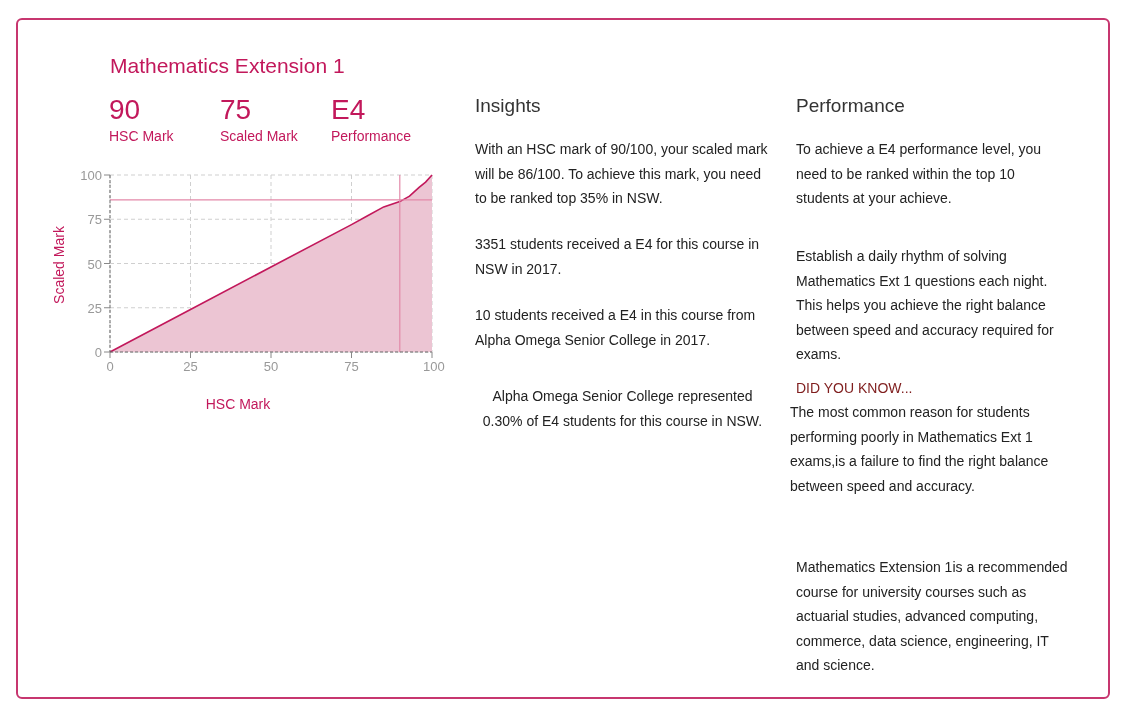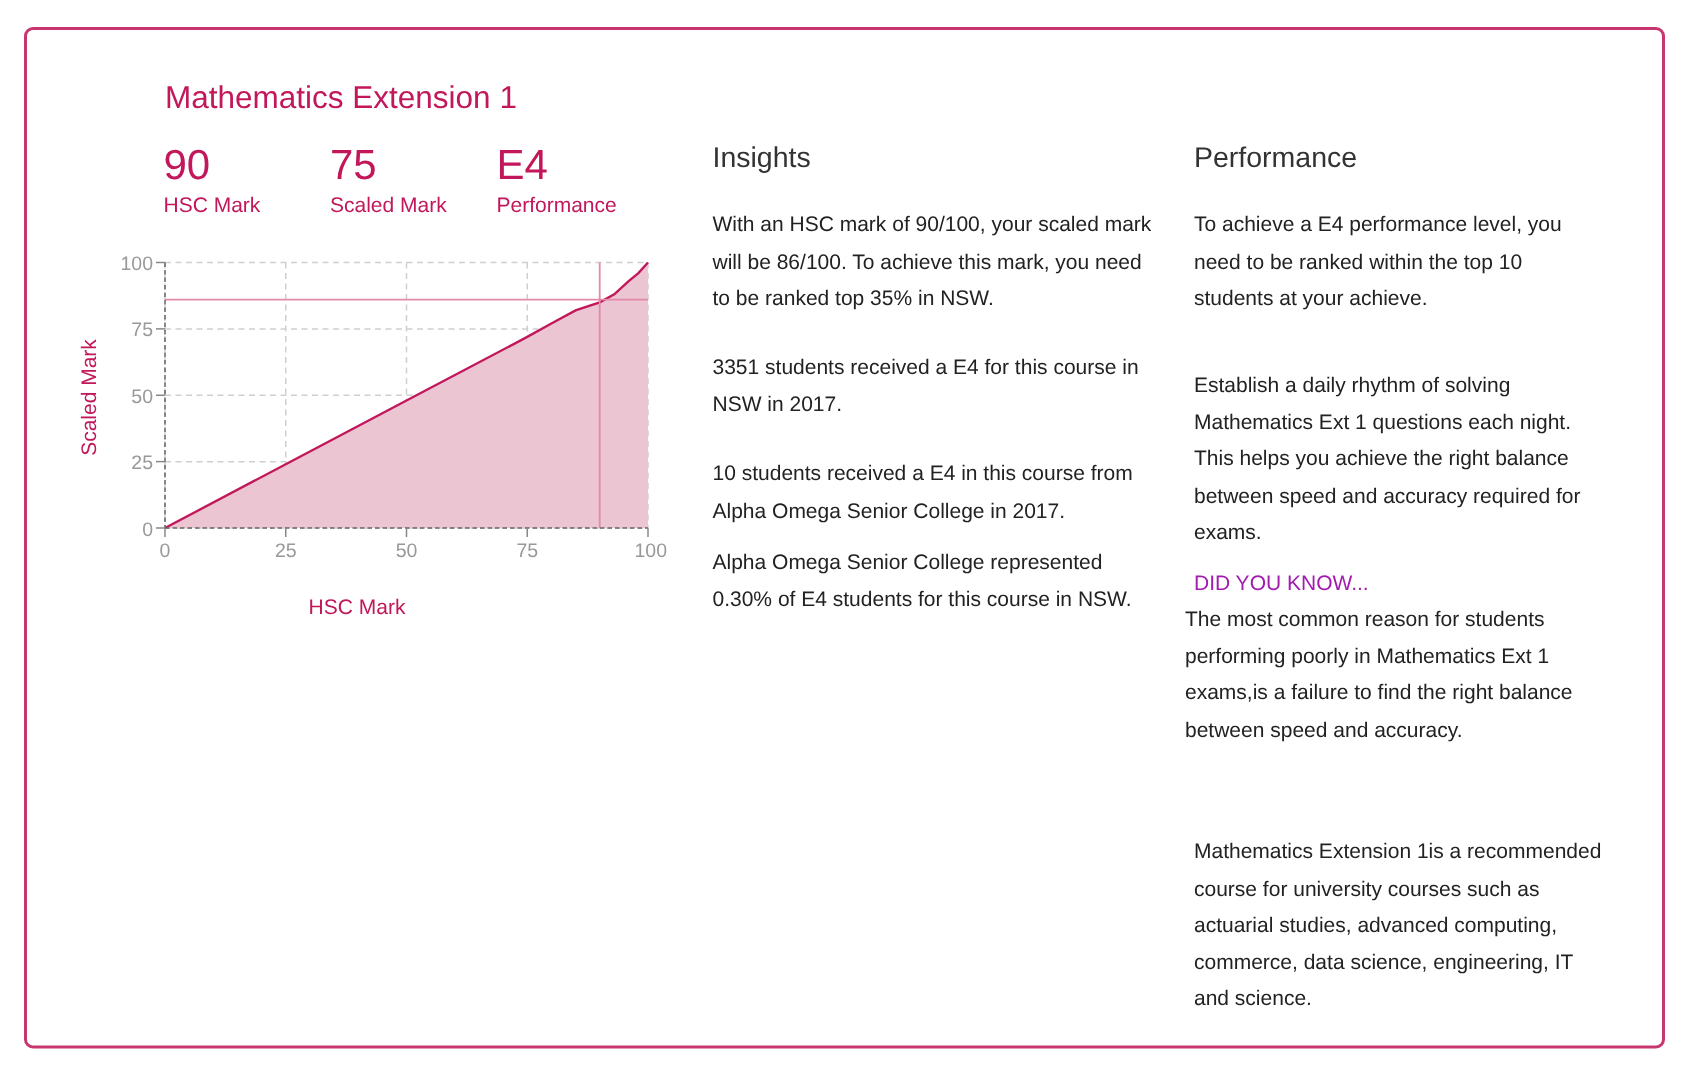--- a/index.html
+++ b/index.html
@@ -6,21 +6,21 @@
   body { width:1130px; height:714px; position:relative; font-family:"Liberation Sans", sans-serif; color:#222; }
   .card { position:absolute; left:16px; top:18px; width:1094px; height:681px; border:2px solid #c7366f; border-radius:6px; box-sizing:border-box; }
   .title { position:absolute; left:110px; top:54px; font-size:21px; color:#c2185b; font-weight:400; }
   .stat { position:absolute; top:94px; color:#c2185b; }
   .stat .val { font-size:28px; line-height:32px; display:block; }
   .stat .lbl { font-size:14px; display:block; margin-top:2px; color:#c2185b; }
   .chart { position:absolute; left:40px; top:160px; width:410px; height:260px; }
   .col-h { position:absolute; font-size:19px; color:#333; font-weight:400; }
   .para { position:absolute; font-size:14px; line-height:24.5px; color:#222; margin:0; }
   .para b { font-weight:400; }
-  .dyk { color:#a21caf; }
+  .dyk { color:#7f1d1d; }
 </style>
 </head>
 <body>
 
 <div class="card"></div>
 
 <div class="title">Mathematics Extension 1</div>
 
 <div class="stat" style="left:109px;">
   <span class="val">90</span>
@@ -77,21 +77,21 @@
   </svg>
 
 <div class="col-h" style="left:475px; top:95px;">Insights</div>
 
 <p class="para" style="left:475px; top:137px; width:295px;"><span>With an HSC mark of </span><b>90/100</b><span>, your scaled mark will be </span><b>86/100</b><span>. To achieve this mark, you need to be ranked top 35% in NSW.</span></p>
 
 <p class="para" style="left:475px; top:232px; width:295px;"><b>3351 students</b><span> received a E4 for this course in NSW in 2017.</span></p>
 
 <p class="para" style="left:475px; top:303px; width:300px;"><b>10 students</b><span> received a E4 in this course from Alpha Omega Senior College in 2017.</span></p>
 
-<p class="para" style="left:475px; top:362px; width:295px;"><span>Alpha Omega Senior College represented </span><b>0.30%</b><span> of E4 students for this course in NSW.</span></p>
+<p class="para" style="left:475px; top:384px; width:295px;text-align:center;"><span>Alpha Omega Senior College represented </span><b>0.30%</b><span> of E4 students for this course in NSW.</span></p>
 
 <div class="col-h" style="left:796px; top:95px;">Performance</div>
 
 <p class="para" style="left:796px; top:137px; width:275px;"><span>To achieve a E4 performance level, you need to be ranked within the </span><b>top 10 students</b><span> at your </span><b>achieve</b><span>.</span></p>
 
 <p class="para" style="left:796px; top:232px; width:270px;margin-top:12px;">Establish a daily rhythm of solving Mathematics Ext 1 questions each night. This helps you achieve the right balance between speed and accuracy required for exams.</p>
 
 <p class="para dyk" style="left:796px; top:376px;">DID YOU KNOW...</p>
 
 <p class="para" style="left:790px; top:400px; width:265px;">The most common reason for students performing poorly in Mathematics Ext 1 exams,is a failure to find the right balance between speed and accuracy.</p>

